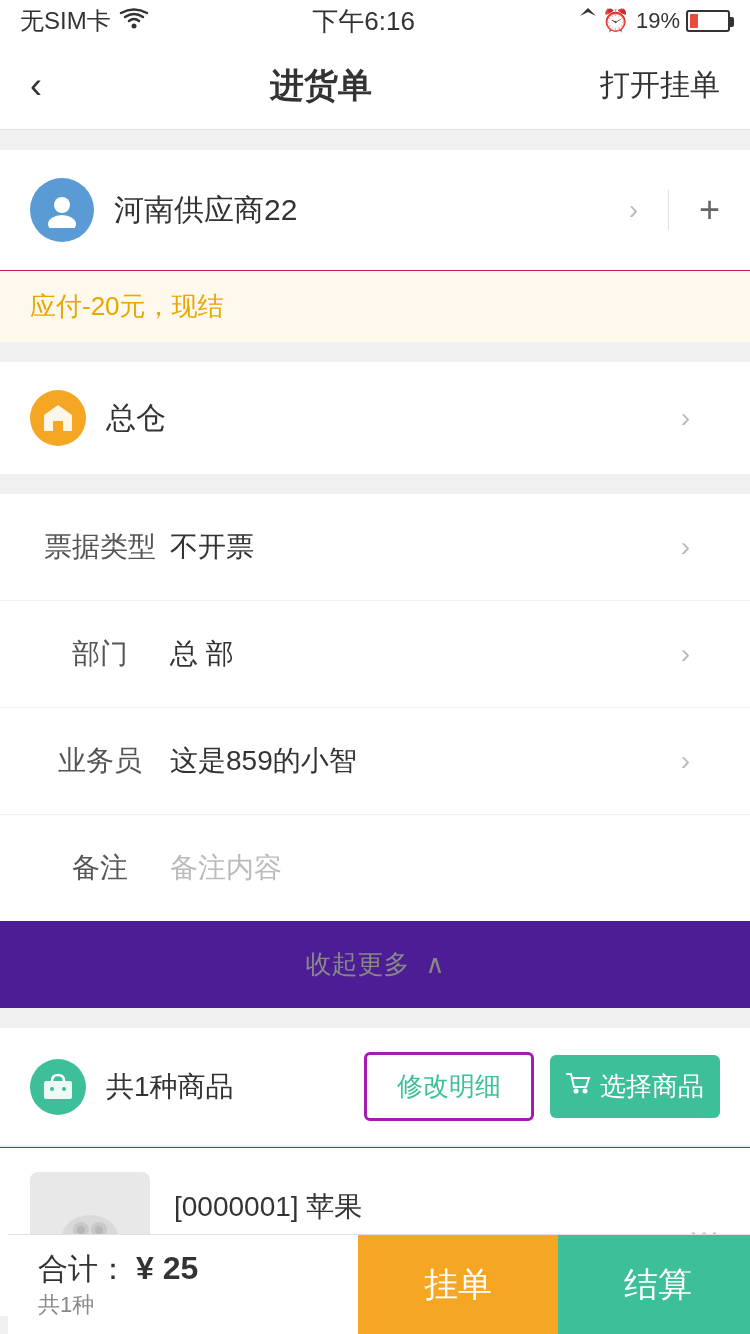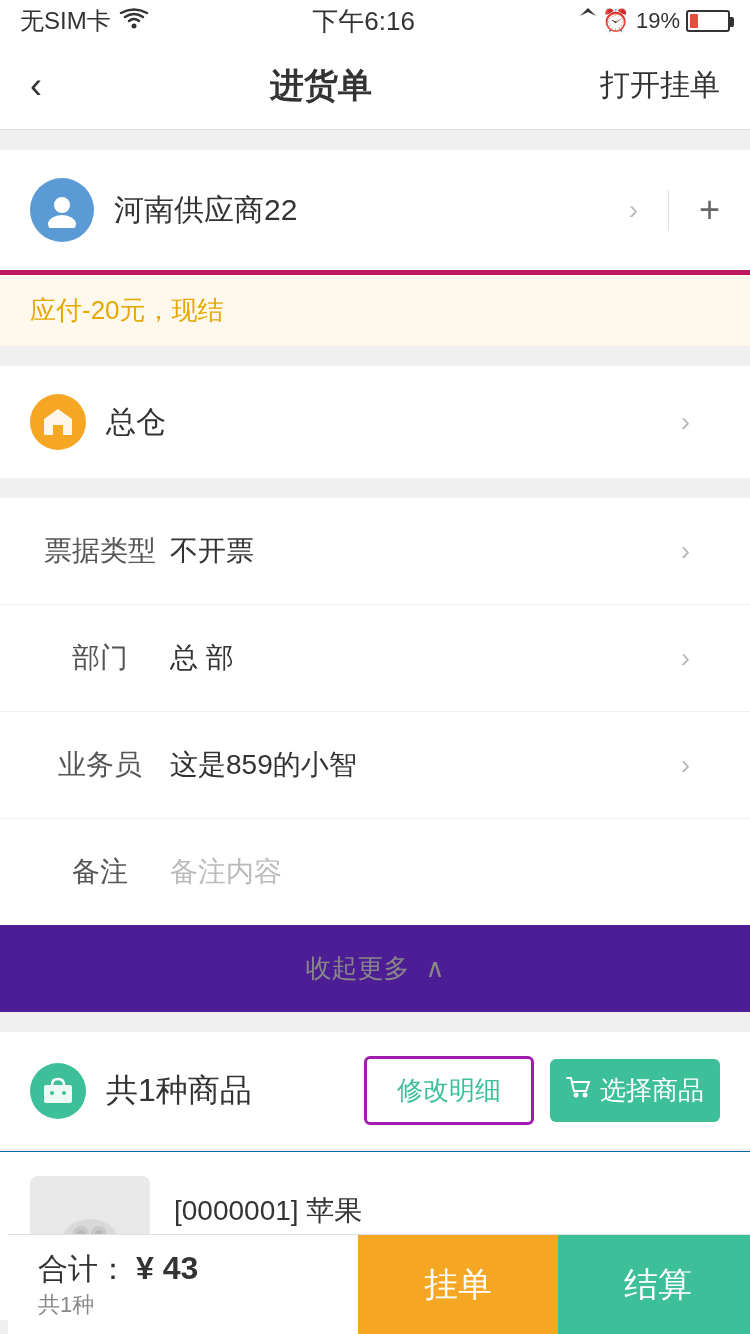--- a/index.html
+++ b/index.html
@@ -68,21 +68,21 @@
     
     .card {
       background: #fff;
     }
 
     
     .supplier-row {
       display: flex;
       align-items: center;
       padding: 28px 30px;
-      border-bottom: 5px solid #be185d;
+      border-bottom: 1px solid #be185d;
     }
     .supplier-avatar {
       width: 64px; height: 64px; border-radius: 50%; background: #5b9bd5;
       display: flex; align-items: center; justify-content: center;
       margin-right: 20px; flex-shrink: 0;
       font-size: 30px; color: #fff;
     }
     .supplier-name {
       flex: 1;
       font-size: 30px;
@@ -174,21 +174,21 @@
       padding: 24px 30px;
     }
     .product-header-icon {
       width: 56px; height: 56px; border-radius: 50%; background: #3dbf9a;
       display: flex; align-items: center; justify-content: center;
       margin-right: 20px; flex-shrink: 0;
       font-size: 26px; color: #fff;
     }
     .product-count {
       flex: 1;
-      font-size: 32px;
+      font-size: 28px;
       color: #333;
     }
     .btn-outline {
       border: 3px solid #a21caf;
       color: #3dbf9a;
       background: #fff;
       border-radius: 6px;
       padding: 14px 30px;
       font-size: 26px;
       cursor: pointer;
@@ -453,19 +453,19 @@
   </div>
   <span class="product-menu">···</span>
 </div>
 
 <div style="height: 100px;"></div>
 
 <div class="bottom-bar">
   <div class="total-section">
     <div style="display:flex; align-items:baseline; gap:8px;">
       <span class="total-label">合计：</span>
-      <span class="total-amount">¥ 43</span>
+      <span class="total-amount">¥ 25</span>
     </div>
     <span class="total-count">共1种</span>
   </div>
   <button class="btn-hold">挂单</button>
   <button class="btn-checkout">结算</button>
 </div>
 
 </body></html>

